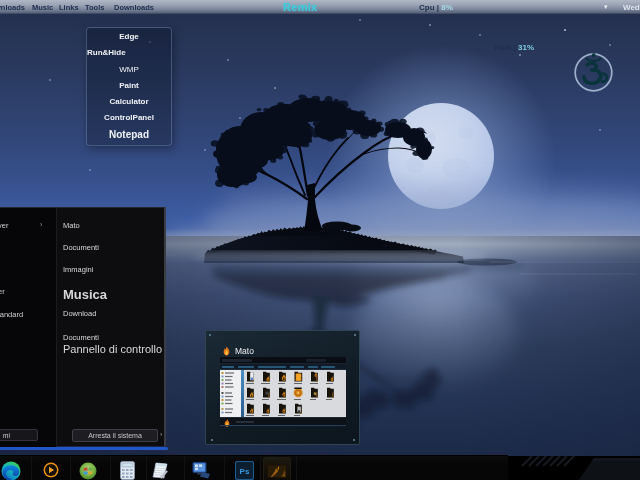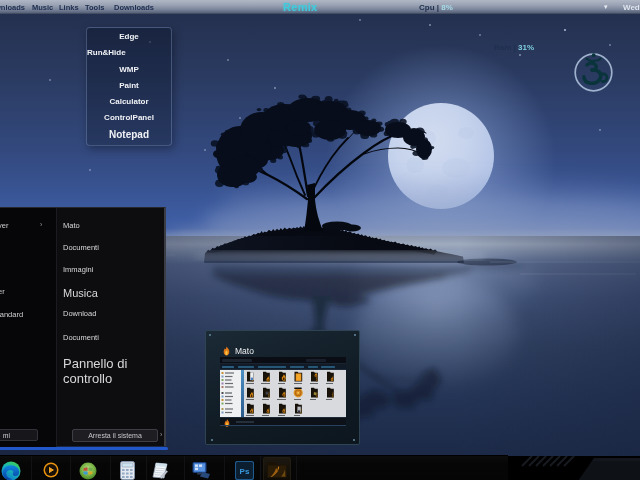--- a/index.html
+++ b/index.html
@@ -347,21 +347,21 @@
   <div class="abs" style="left:419px;top:2.5px;font-size:8px;font-weight:bold;color:#20304f;">Cpu&nbsp;|&nbsp;<span style="color:#a7dbe8;">8%</span></div>
   <div class="abs" style="left:494px;top:2.5px;font-size:8px;font-weight:bold;color:#20304f;margin-top:40px;">Ram&nbsp;|&nbsp;<span style="color:#7fcfdf;">31%</span></div>
   <div class="abs" style="left:604px;top:3px;font-size:7px;color:#e8ecf2;">▾</div>
   <div class="abs" style="left:623px;top:2.5px;font-size:8px;font-weight:bold;color:#dfe5ee;">Wedn</div>
 </div>
 
 <div class="abs" style="left:86px;top:27px;width:86px;height:119px;background:linear-gradient(rgba(18,28,52,0.62),rgba(30,44,76,0.55));border:1px solid rgba(140,170,215,0.35);border-radius:4px;box-shadow:2px 3px 8px rgba(0,0,12,0.35);">
   <div style="margin-top:1px;">
     <div style="height:16.3px;text-align:center;font-size:8px;font-weight:bold;color:#f0f2f6;line-height:16px;">Edge</div>
     <div style="height:16.3px;text-align:left;font-size:8px;font-weight:bold;color:#f0f2f6;line-height:16px;">Run&amp;Hide</div>
-    <div style="height:16.3px;text-align:center;font-size:8px;font-weight:bold;color:#f0f2f6;line-height:16px;">WMP</div>
+    <div style="height:16.3px;text-align:center;font-size:8px;font-weight:normal;color:#f0f2f6;line-height:16px;">WMP</div>
     <div style="height:16.3px;text-align:center;font-size:8px;font-weight:bold;color:#f0f2f6;line-height:16px;">Paint</div>
     <div style="height:16.3px;text-align:center;font-size:8px;font-weight:bold;color:#f0f2f6;line-height:16px;">Calculator</div>
     <div style="height:16.3px;text-align:center;font-size:8px;font-weight:bold;color:#f0f2f6;line-height:16px;">ControlPanel</div>
     <div style="height:16.3px;text-align:center;font-size:10px;font-weight:bold;color:#f0f2f6;line-height:16px;">Notepad</div>
   </div>
 </div>
 
 <svg class="abs" style="left:573px;top:52px" width="41" height="41" viewBox="0 0 41 41">
   <circle cx="20.5" cy="20.5" r="18.3" fill="none" stroke="#bcd0e8" stroke-opacity="0.8" stroke-width="1.7"></circle>
   <g fill="none" stroke="#0a343c" stroke-linecap="round" transform="translate(-2.1,-1.9) scale(1.1)">
@@ -377,24 +377,24 @@
   <div class="abs" style="left:0;top:0;width:57px;height:239px;background:#060608;border-right:1px solid #1b1b20;"></div>
 
   <div class="abs" style="left:-2px;top:13px;font-size:7.5px;color:#d0d0d2;">ver</div>
   <div class="abs" style="left:40px;top:13px;font-size:7px;color:#9a9a9e;">›</div>
   <div class="abs" style="left:-4px;top:79px;font-size:7.5px;color:#d0d0d2;">ter</div>
   <div class="abs" style="left:-4px;top:102px;font-size:7.5px;color:#d0d0d2;">candard</div>
 
   <div class="abs" style="left:63px;top:13px;font-size:7.5px;color:#d8d8da;">Mato</div>
   <div class="abs" style="left:63px;top:35px;font-size:7.5px;color:#d8d8da;">Documenti</div>
   <div class="abs" style="left:63px;top:57px;font-size:7.5px;color:#d8d8da;">Immagini</div>
-  <div class="abs" style="left:63px;top:79px;font-size:11px;color:#d8d8da;">Musica</div>
+  <div class="abs" style="left:63px;top:79px;font-size:13px;color:#d8d8da;font-weight:bold;">Musica</div>
   <div class="abs" style="left:63px;top:101px;font-size:7.5px;color:#d8d8da;">Download</div>
   <div class="abs" style="left:63px;top:125px;font-size:7.5px;color:#d8d8da;">Documenti</div>
-  <div class="abs" style="left:63px;top:148px;font-size:13px;color:#d8d8da;">Pannello di controllo</div>
+  <div class="abs" style="left:63px;top:135px;font-size:11px;color:#d8d8da;">Pannello di controllo</div>
 
   <div class="abs" style="left:-6px;top:221px;width:44px;height:12px;background:#17171b;border:1px solid #32323a;border-radius:2px;font-size:6.5px;color:#d6d6da;padding:1.5px 0 0 8px;">mi</div>
 
   <div class="abs" style="left:72px;top:221px;width:86px;height:13px;background:#1d1d22;border:1px solid #3e3e46;border-radius:2px;font-size:7px;color:#c6c6ca;text-align:center;line-height:11px;">Arresta il sistema</div>
   <div class="abs" style="left:160px;top:223px;font-size:7px;color:#9a9a9e;">›</div>
 </div>
 <div class="abs" style="left:0;top:447px;width:168px;height:2.5px;background:#2257c9;border-radius:0 2px 2px 0;"></div>
 
 <div class="abs" style="left:205px;top:330px;width:155px;height:115px;background:linear-gradient(160deg,#1b2a36,#101b24 60%,#0d161e);border:1px solid #2e4453;border-radius:2px;">
 

